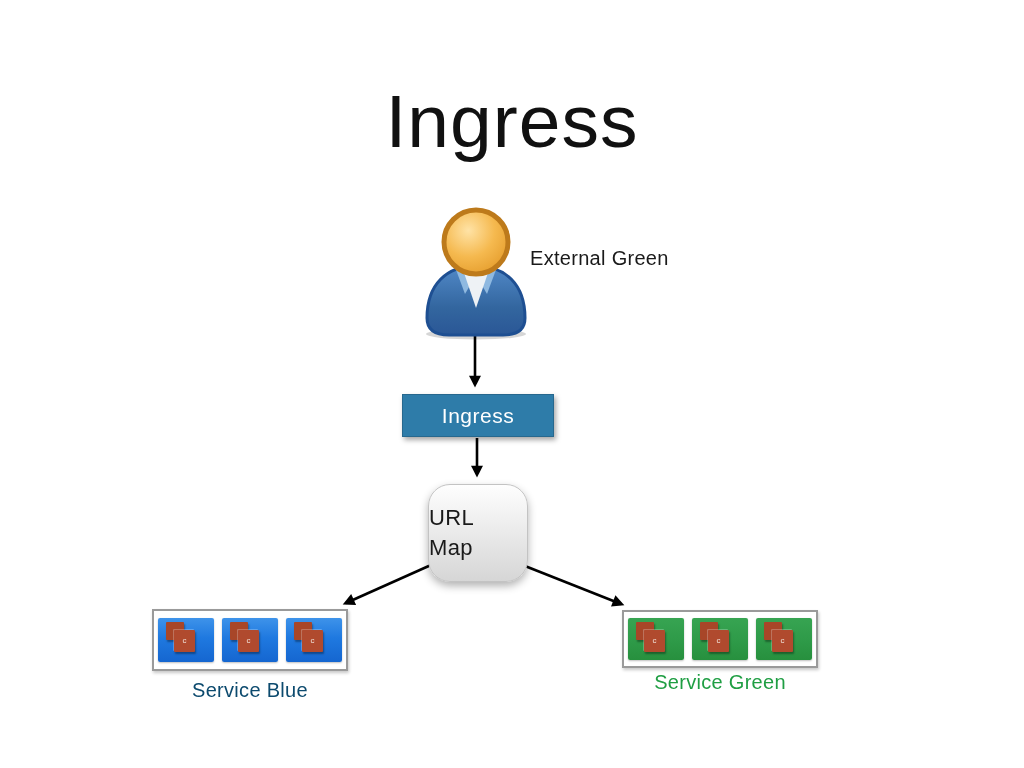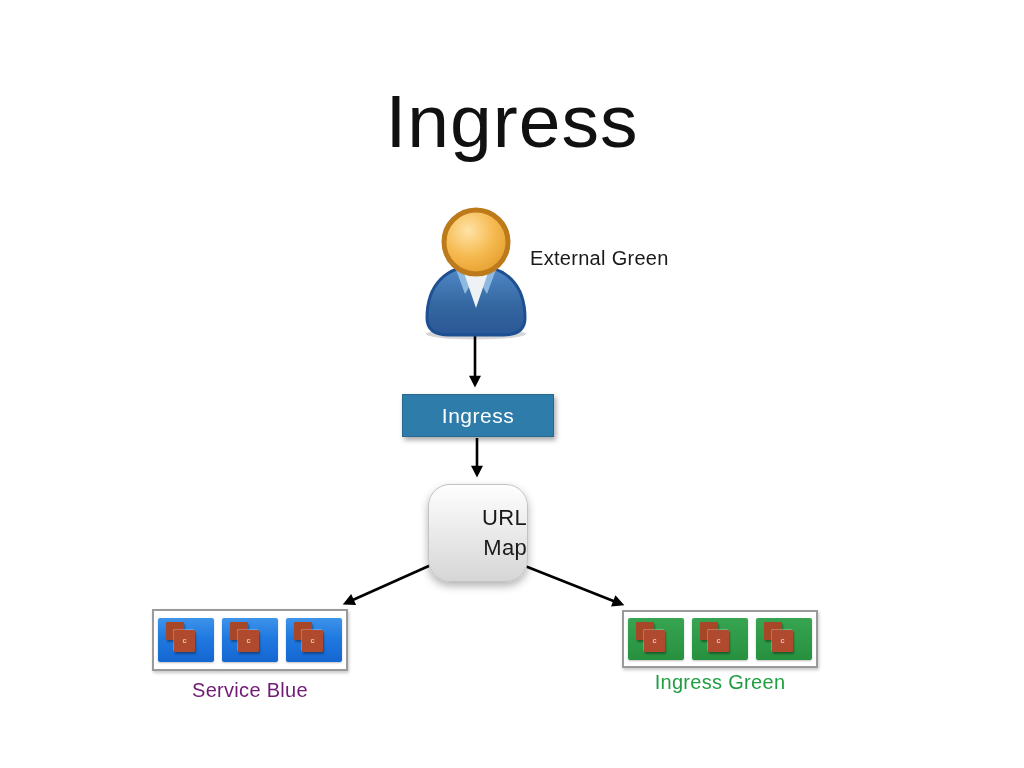--- a/index.html
+++ b/index.html
@@ -33,21 +33,21 @@
     display: flex; align-items: center; justify-content: center;
   }
   .ingress-box span {
     color: #ffffff; font-size: 21px; font-weight: 300; letter-spacing: 0.5px;
   }
   .urlmap-box {
     position: absolute; left: 428px; top: 484px; width: 100px; height: 98px;
     background: linear-gradient(180deg, #fefefe 0%, #ececec 45%, #d6d6d6 100%);
     border: 1px solid #c3c3c3; border-radius: 22px;
     box-shadow: 0 4px 8px rgba(0,0,0,0.30);
-    display: flex; flex-direction: column; align-items: flex-end; justify-content: center;
+    display: flex; flex-direction: column; align-items: flex-start; justify-content: center;
     text-align: center;
   }
   .urlmap-box div { font-size: 22px; color: #1a1a1a; line-height: 30px; letter-spacing: 0.3px; }
   .service-box {
     position: absolute; background: #ffffff;
     border: 2px solid #9a9a9a;
     box-shadow: 1px 2px 3px rgba(0,0,0,0.22);
     display: flex; align-items: center; justify-content: center; gap: 8px;
   }
   .service-box.blue  { left: 152px; top: 609px; width: 196px; height: 62px; }
@@ -60,21 +60,21 @@
     box-shadow: 1px 2px 2px rgba(0,0,0,0.35);
   }
   .cube.back  { left: 8px;  top: 4px;  width: 18px; height: 18px; background: #a84628; }
   .cube.front {
     left: 16px; top: 12px; width: 21px; height: 22px;
     display: flex; align-items: center; justify-content: center;
     color: #f2e3da; font-size: 8px; line-height: 8px;
     box-shadow: -1px -1px 0 rgba(255,255,255,0.25), 1px 2px 2px rgba(0,0,0,0.35);
   }
   .service-label { position: absolute; width: 196px; text-align: center; font-size: 20px; letter-spacing: 0.3px; }
-  .service-label.blue-label  { left: 152px; top: 679px; color: #701a75; }
+  .service-label.blue-label  { left: 152px; top: 679px; color: #0c4a6e; }
   .service-label.green-label { left: 622px; top: 671px; color: #1f9e43; }
 </style>
 </head>
 <body>
 
 <div class="slide">
 
   <h1 class="title">Ingress</h1>
 
   <svg class="arrows" width="1024" height="768" viewBox="0 0 1024 768">
@@ -157,15 +157,15 @@
           <span>c</span>
         </div>
     </div>
     <div class="pod pod-green">
       <div class="cube back"></div>
       <div class="cube front">
           <span>c</span>
         </div>
     </div>
   </div>
-  <div class="service-label green-label">Ingress Green</div>
+  <div class="service-label green-label">Service Green</div>
 
 </div>
 
 </body></html>

